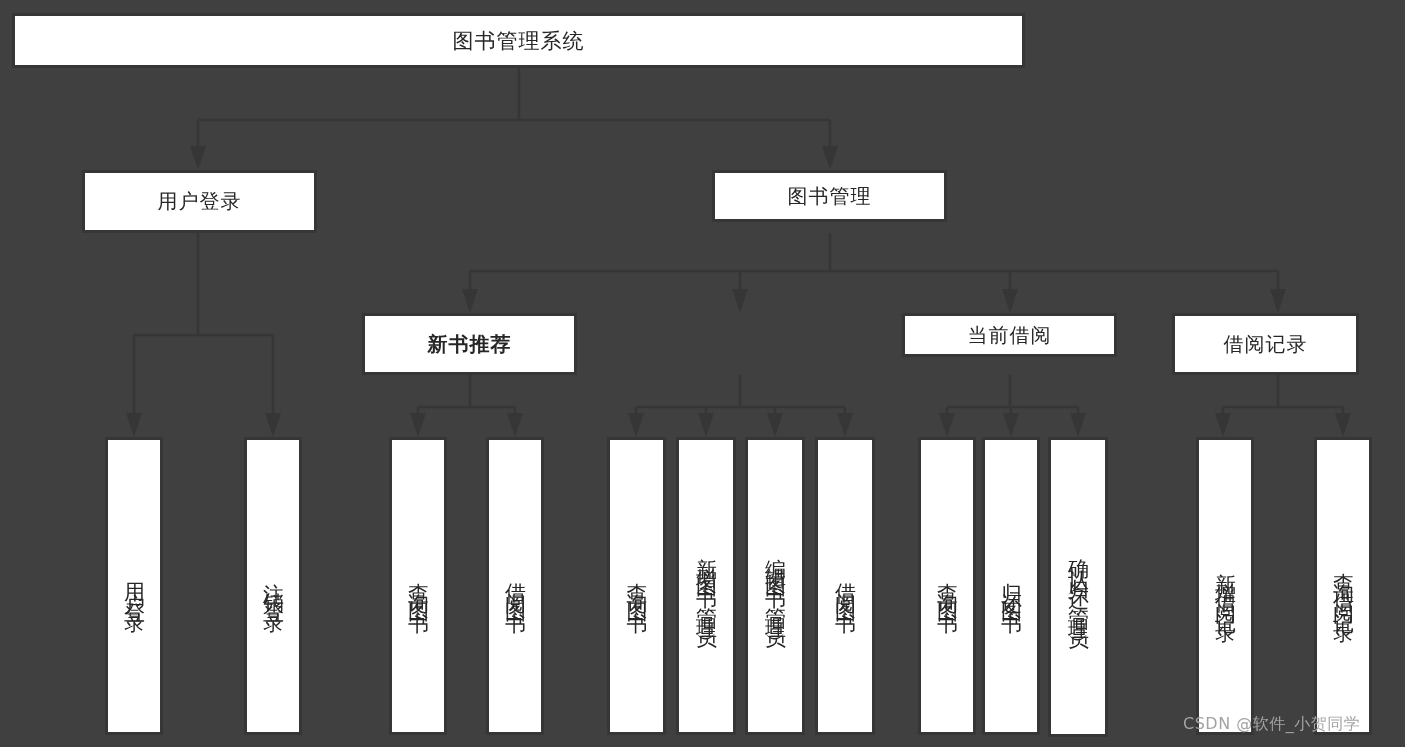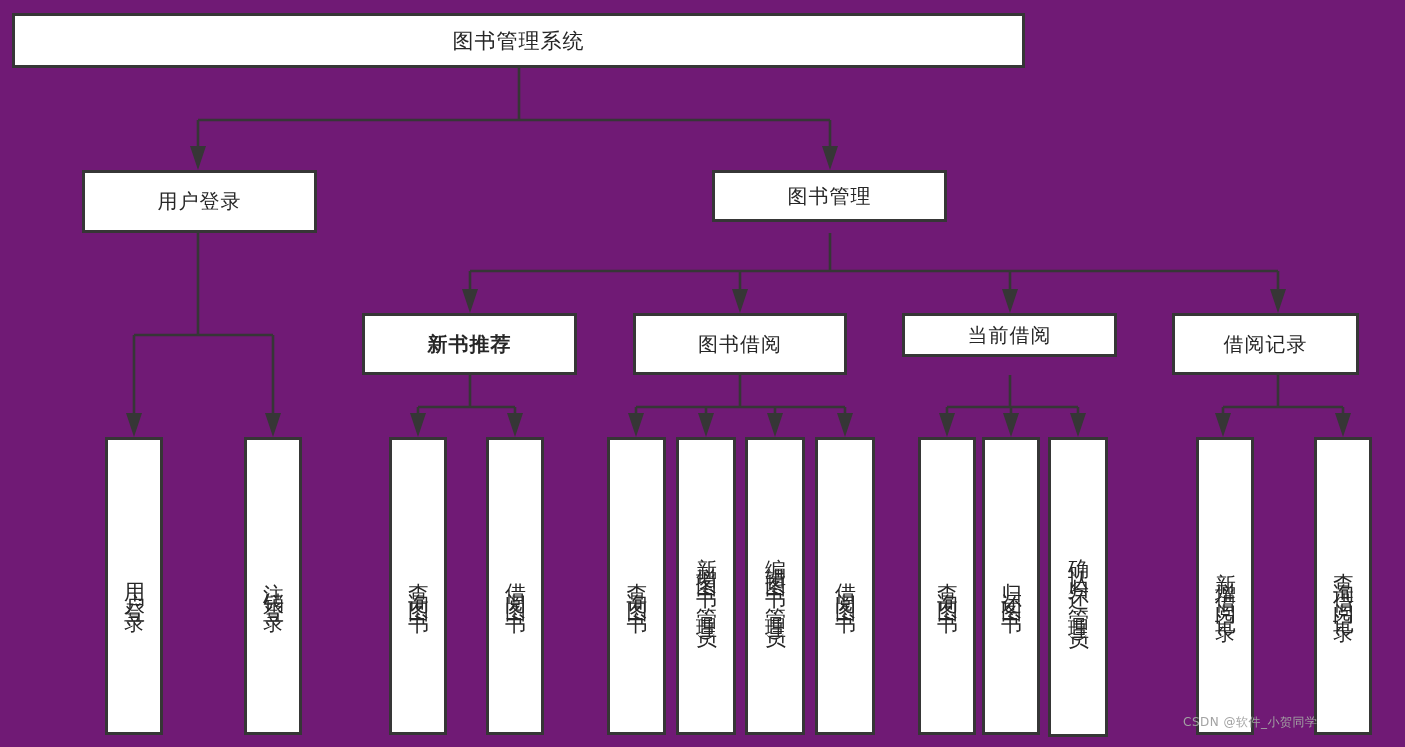--- a/index.html
+++ b/index.html
@@ -1,20 +1,20 @@
 <!DOCTYPE html>
 <html><head>
 <meta charset="utf-8">
 <style>
   html, body { margin: 0; padding: 0; background: #ffffff; }
   .stage {
     position: relative;
     width: 1405px;
     height: 747px;
-    background: #701a75;
+    background: #404040;
     font-family: "DejaVu Sans", sans-serif;
     overflow: hidden;
     color: #262626;
   }
   .node {
     position: absolute;
     box-sizing: border-box;
     border: 3px solid #363636;
     background: #ffffff;
     display: flex;
@@ -44,21 +44,21 @@
     fill: none;
   }
   .connectors path.arrow {
     fill: #363636;
     stroke: none;
   }
   .watermark {
     position: absolute;
     left: 1183px;
     top: 714px;
-    font-size: 12px;
+    font-size: 16px;
     color: #a3a3a3;
     white-space: nowrap;
     z-index: 3;
     letter-spacing: 0.5px;
   }
 </style>
 </head>
 <body>
 
 <div class="stage">
@@ -99,21 +99,20 @@
     <path class="arrow" d="M1215 413 L1231 413 L1223 437 Z"></path>
     <path class="arrow" d="M1335 413 L1351 413 L1343 437 Z"></path>
   </svg>
 
   <div class="node h-node root-node" style="left:12px; top:13px; width:1013px; height:55px;">图书管理系统</div>
 
   <div class="node h-node" style="left:82px; top:170px; width:235px; height:63px;">用户登录</div>
   <div class="node h-node" style="left:712px; top:170px; width:235px; height:52px;">图书管理</div>
 
   <div class="node h-node" style="left:362px; top:313px; width:215px; height:62px;font-weight:bold;">新书推荐</div>
-  <div class="node h-node" style="left:633px; top:313px; width:214px; height:62px;">图书借阅</div>
   <div class="node h-node" style="left:902px; top:313px; width:215px; height:44px;">当前借阅</div>
   <div class="node h-node" style="left:1172px; top:313px; width:187px; height:62px;">借阅记录</div>
 
   <div class="node v-node" style="left:105px; top:437px; width:58px; height:298px;">用户登录</div>
   <div class="node v-node" style="left:244px; top:437px; width:58px; height:298px;">注销登录</div>
 
   <div class="node v-node" style="left:389px; top:437px; width:58px; height:298px;">查询图书</div>
   <div class="node v-node" style="left:486px; top:437px; width:58px; height:298px;">借阅图书</div>
 
   <div class="node v-node" style="left:607px; top:437px; width:59px; height:298px;">查询图书</div>

